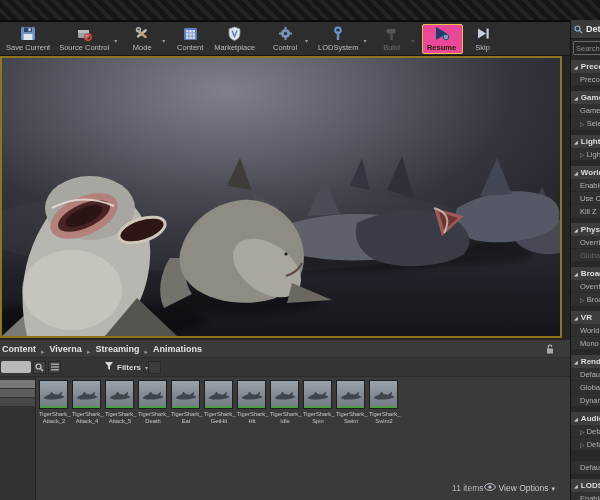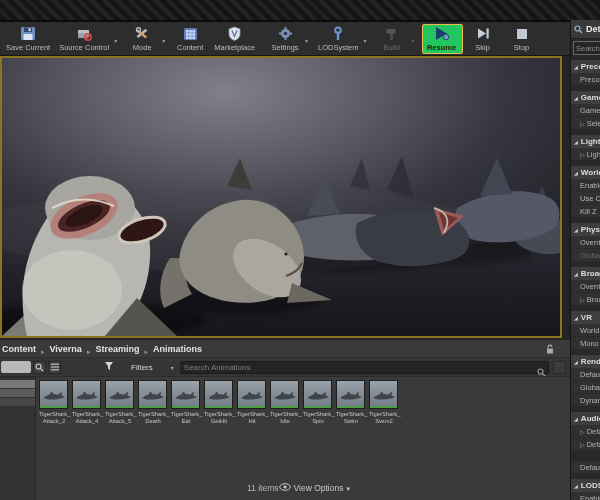--- a/index.html
+++ b/index.html
@@ -11,21 +11,21 @@
   
   .toolbar{position:absolute;left:0;top:22px;width:570px;height:34px;background:#2d2d2d;
      border-bottom:1px solid #161616;display:flex;align-items:center;padding-left:2px;box-sizing:border-box}
   .tb-btn{display:flex;flex-direction:column;align-items:center;justify-content:center;
      padding:1px 5px 1px 4px;position:relative;min-width:30px}
   .tb-btn .ico{height:16px;display:flex;align-items:center}
   .tb-btn .lbl{font-size:7.5px;color:#bdbdbd;margin-top:1px;white-space:nowrap}
   .tb-btn.caretpad{padding-right:8px}
   .caret{position:absolute;right:0;top:12px;font-size:6px;color:#999}
   .caret::before{content:"▾"}
-  .tb-btn.hl{background:#22c55e;border:1px solid #e7bc4a;border-radius:2px;margin:2px 1px}
+  .tb-btn.hl{background:#ec4899;border:1px solid #e7bc4a;border-radius:2px;margin:2px 1px}
   .tb-btn.hl .lbl{color:#231c05;font-weight:bold}
   .tb-btn.dis{opacity:.42}
   .tb-sep{width:1px;background:#1c1c1c;border-right:1px solid #3c3c3c;margin:4px 2px}
   
   .viewport{position:absolute;left:0;top:56px;width:562px;height:282px;box-sizing:border-box;
      border:2px solid #8e741e;background:#1d1d23}
   .viewport svg{display:block}
   
   .details{position:absolute;left:570px;top:20px;width:30px;height:480px;background:#282828;
      border-left:1px solid #151515;overflow:hidden}
@@ -45,41 +45,41 @@
   .dp-r.gap{margin-top:10px}
   
   .cb{position:absolute;left:0;top:340px;width:570px;height:160px;background:#3a3a3a}
   .cb-crumbs{height:17px;display:flex;align-items:center;gap:5px;padding-left:2px;background:#3a3a3a;border-bottom:1px solid #2e2e2e}
   .crumb{font-size:9px;font-weight:bold;color:#e2e2e2;white-space:nowrap}
   .crumb-sep::before{content:"▸";font-size:7px;color:#8f8f8f}
   .lock{margin-left:auto;margin-right:16px;display:flex}
   .cb-toolbar{height:18px;display:flex;align-items:center;background:#353535;border-bottom:1px solid #2a2a2a}
   .src-stub{width:30px;height:12px;background:#b8b8b8;border-radius:2px;margin-left:1px}
   .sq-btn{width:13px;height:13px;background:#3f3f3f;border:1px solid #272727;display:flex;align-items:center;justify-content:center;margin-left:2px;box-sizing:border-box}
-  .filters{display:flex;align-items:center;gap:18px;margin-left:44px;font-size:8px;font-weight:normal;color:#d8d8d8;white-space:nowrap}
+  .filters{display:flex;align-items:center;gap:4px;margin-left:44px;font-size:8px;font-weight:bold;color:#d8d8d8;white-space:nowrap}
   .filters .caret2::before{content:"▾";font-size:6px;color:#aaa}
   .search-wrap{flex:1;position:relative;margin:0 4px 0 6px}
   .cb-search{display:block;width:100%;box-sizing:border-box;height:13px;background:#242424;border:1px solid #1a1a1a;
      border-radius:2px;color:#8a8a8a;font-size:8px;padding:0 14px 0 3px;font-family:inherit}
   .cb-search::placeholder{color:#7e7e7e}
   .in-mag{position:absolute;right:3px;top:2px}
   .save-search{width:11px;height:11px;background:#3c3c3c;border:1px solid #2a2a2a;margin-right:4px}
   .cb-body{display:flex;height:124px}
   .cb-sources{width:36px;background:#323232;border-right:1px solid #262626;padding-top:2px;box-sizing:border-box}
   .src-bar{height:8px;margin:1px 0}
   .b1{background:#787878}.b2{background:#5c5c5c}.b3{background:#474747}
   .cb-main{flex:1;position:relative}
   .cb-grid{display:flex;gap:3px;padding:3px 0 0 3px}
   .tile{width:30px;flex:0 0 auto}
   .thumb{width:29px;height:29px;border:1px solid #1f1f1f;box-sizing:border-box;position:relative;overflow:hidden;
      background:linear-gradient(#9aa2aa,#818992 55%,#747c85)}
   .thumb .green{position:absolute;bottom:0;left:0;right:0;height:2px;background:#4a9e3f}
   .thumb svg{position:absolute;left:1px;top:8px}
   .t-lbl{font-size:5.8px;line-height:7px;color:#c6c6c6;text-align:center;margin-top:2px;white-space:nowrap}
-  .cb-status{position:absolute;left:6px;right:15px;bottom:8px;display:flex;justify-content:center;align-items:center;
+  .cb-status{position:absolute;left:6px;right:15px;bottom:8px;display:flex;justify-content:flex-end;align-items:center;
      font-size:8.5px;color:#b5b5b5}
   .vo{display:flex;align-items:center;gap:3px;color:#c9c9c9}
   .vo .caret2::before{content:"▾";font-size:7px}
 </style>
 </head>
 <body>
 
 <div class="stripes"></div>
 
 <div class="toolbar">
@@ -154,21 +154,21 @@
           <g stroke="#7d92b8" stroke-width="2">
             <line x1="7.5" y1="1" x2="7.5" y2="3"></line>
             <line x1="7.5" y1="12" x2="7.5" y2="14"></line>
             <line x1="1" y1="7.5" x2="3" y2="7.5"></line>
             <line x1="12" y1="7.5" x2="14" y2="7.5"></line>
           </g>
           <circle cx="7.5" cy="7.5" r="4.6" fill="#7d92b8"></circle>
           <circle cx="7.5" cy="7.5" r="1.8" fill="#2c3850"></circle>
         </svg>
       </span>
-    <span class="lbl">Settings</span>
+    <span class="lbl">Control</span>
     <span class="caret"></span>
   </div>
   <div class="tb-sep"></div>
   <div class="tb-btn caretpad">
     <span class="ico">
         <svg width="14" height="15">
           <circle cx="7" cy="4.2" r="2.8" fill="none" stroke="#6f93cf" stroke-width="2"></circle>
           <rect x="5.8" y="5.5" width="2.4" height="8.5" fill="#6f93cf"></rect>
         </svg>
       </span>
@@ -197,28 +197,20 @@
     <span class="lbl">Resume</span>
   </div>
   <div class="tb-btn">
     <span class="ico">
         <svg width="14" height="13">
           <path d="M2 1.5 L10 6.5 L2 11.5 Z" fill="#c6cedb"></path>
           <rect x="10.5" y="1.5" width="2.2" height="10" fill="#c6cedb"></rect>
         </svg>
       </span>
     <span class="lbl">Skip</span>
-  </div>
-  <div class="tb-btn">
-    <span class="ico">
-        <svg width="12" height="12">
-          <rect x="1" y="1" width="10" height="10" fill="#c2c9d4"></rect>
-        </svg>
-      </span>
-    <span class="lbl">Stop</span>
   </div>
 </div>
 
 <div class="viewport">
   <svg width="558" height="278" viewBox="0 0 558 278">
     <defs>
       <radialGradient id="wall" cx="0.40" cy="0.12" r="0.85">
         <stop offset="0" stop-color="#80808a"></stop>
           <stop offset="0.3" stop-color="#5c5c66"></stop>
         <stop offset="0.6" stop-color="#35353e"></stop>
@@ -391,27 +383,20 @@
           </g>
         </svg>
       </span>
     <span class="filters">
       <span><svg width="8" height="8">
             <path d="M0 0 H8 L5 4 V8 L3 6.5 V4 Z" fill="#d8d8d8"></path>
           </svg></span>
       <span>Filters</span>
       <span class="caret2"></span>
     </span>
-    <span class="search-wrap">
-      <input class="cb-search" placeholder="Search Animations" style="">
-      <span class="in-mag"><svg width="9" height="9">
-            <circle cx="3.5" cy="3.5" r="2.5" fill="none" stroke="#9a9a9a" stroke-width="1.2"></circle>
-            <line x1="5.5" y1="5.5" x2="8" y2="8" stroke="#9a9a9a" stroke-width="1.2"></line>
-          </svg></span>
-    </span>
     <span class="save-search"></span>
   </div>
   <div class="cb-body">
     <div class="cb-sources">
       <div class="src-bar b1"></div>
       <div class="src-bar b2"></div>
       <div class="src-bar b3"></div>
     </div>
     <div class="cb-main">
       <div class="cb-grid">

